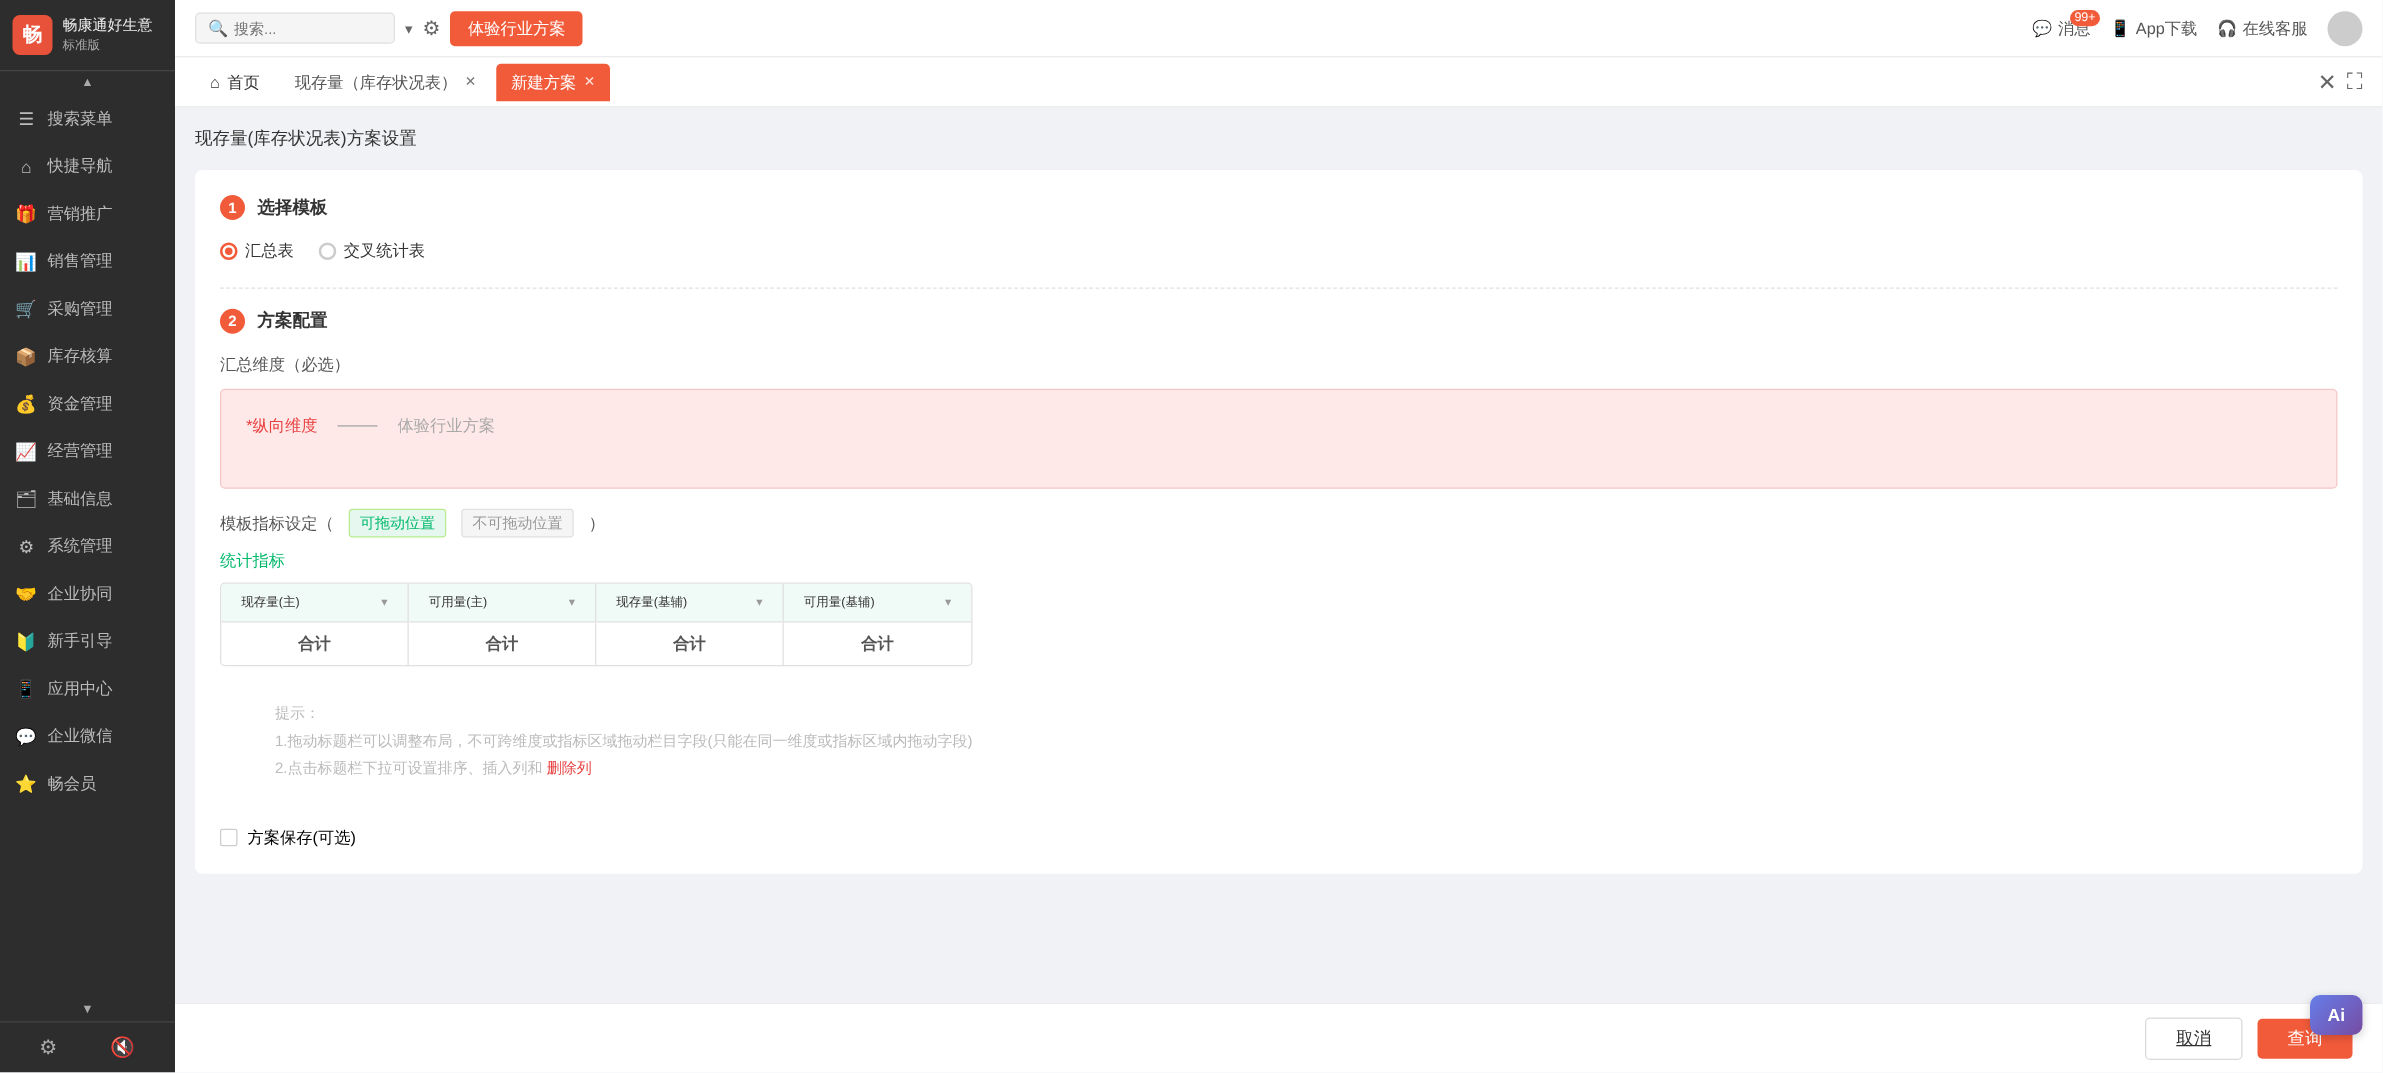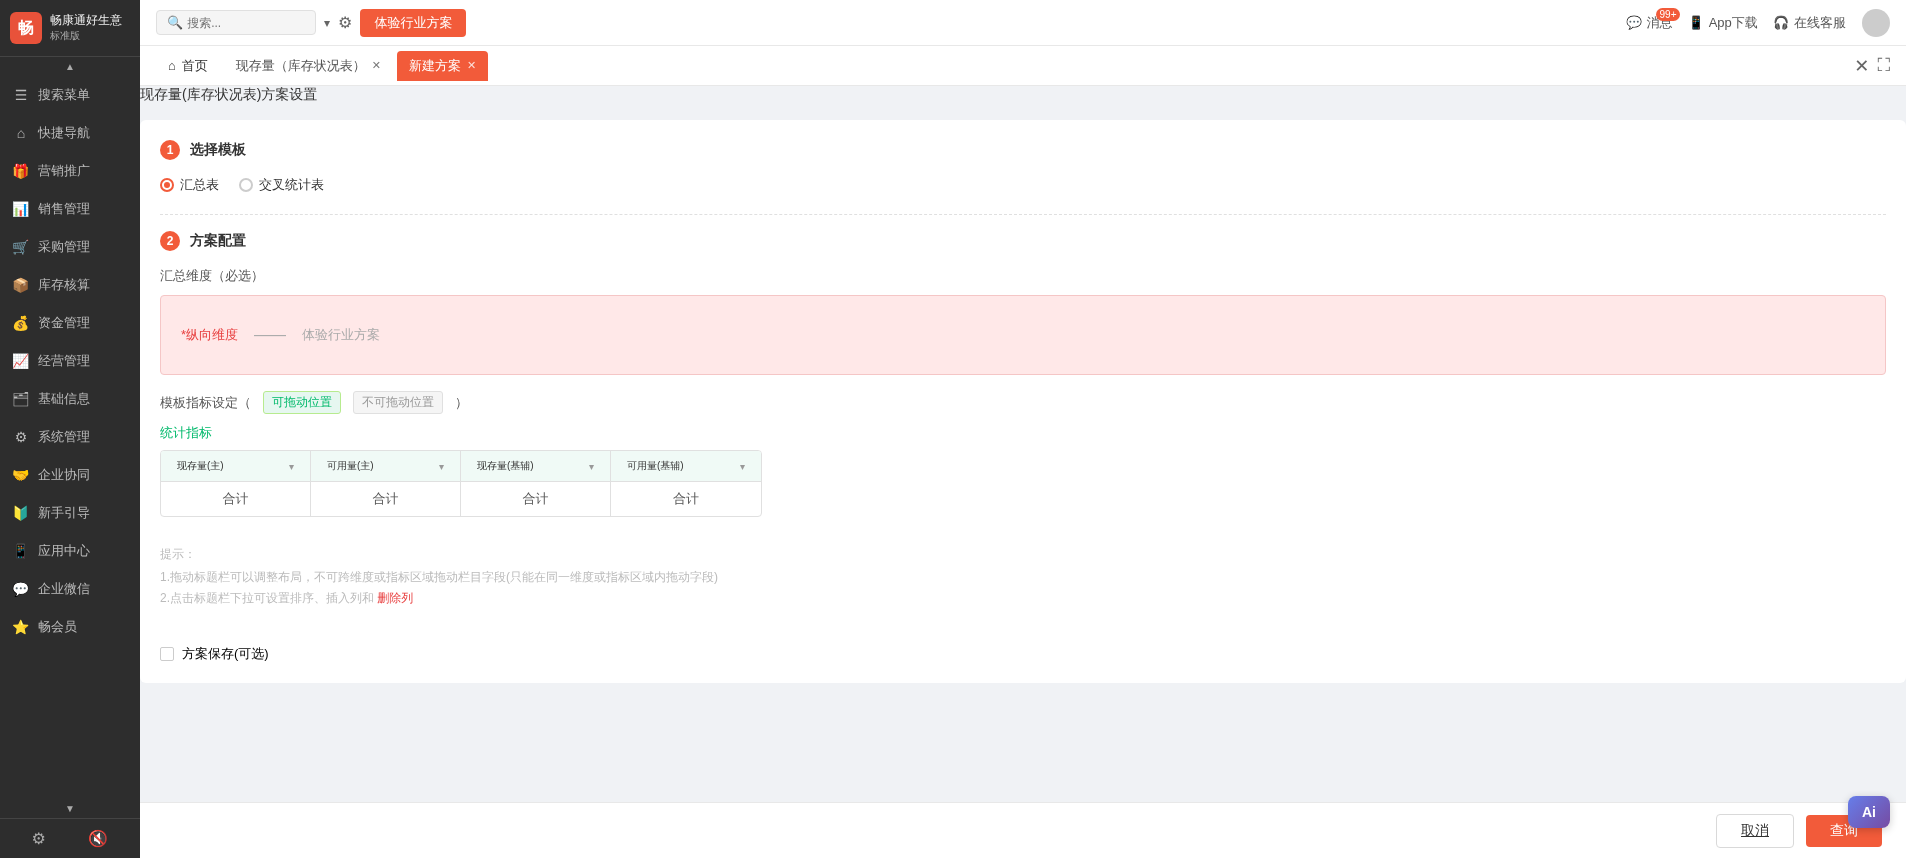--- a/index.html
+++ b/index.html
@@ -197,21 +197,21 @@
     .tab-close {
       font-size: 11px;
       cursor: pointer;
       opacity: 0.8;
     }
 
     
     .content {
       flex: 1;
       overflow-y: auto;
-      padding: 0;
+      padding: 16px;
       background: #f0f2f5;
       position: relative;
     }
 
     .page-title {
       font-size: 14px;
       color: #333;
       margin-bottom: 16px;
       font-weight: 500;
     }
@@ -300,21 +300,21 @@
       margin-bottom: 10px;
     }
 
     .dimension-box {
       background: #ffe8e8;
       border: 1px solid #f5c6c6;
       border-radius: 4px;
       padding: 20px;
       min-height: 80px;
       display: flex;
-      align-items: center;
+      align-items: flex-start;
       margin-bottom: 16px;
     }
     .dimension-required {
       color: #e84040;
       font-size: 13px;
     }
     .dimension-arrow {
       color: #aaa;
       margin: 0 16px;
       font-size: 16px;
@@ -379,37 +379,39 @@
       justify-content: space-between;
       font-size: 10px;
       color: #333;
     }
     .indicator-col:last-child { border-right: none; }
     .col-arrow { color: #999; cursor: pointer; }
 
     .indicator-table-body .indicator-row {
       display: flex;
       border-top: 1px solid #e0e0e0;
+      font-weight: bold;
     }
     .indicator-cell {
       padding: 8px 16px;
       min-width: 150px;
       border-right: 1px solid #e0e0e0;
       font-size: 13px;
       color: #555;
       text-align: center;
       display: flex;
       align-items: center;
       justify-content: center;
     }
     .indicator-cell:last-child { border-right: none; }
 
     .tips-section {
       margin-top: 16px;
       padding: 10px 0;
+      margin-left: 44px;
     }
     .tips-title { color: #bbb; font-size: 12px; margin-bottom: 6px; }
     .tip-item { color: #bbb; font-size: 12px; margin-bottom: 4px; }
     .tip-highlight { color: #e84040; }
 
     
     .save-option {
       display: flex;
       align-items: center;
       gap: 8px;

